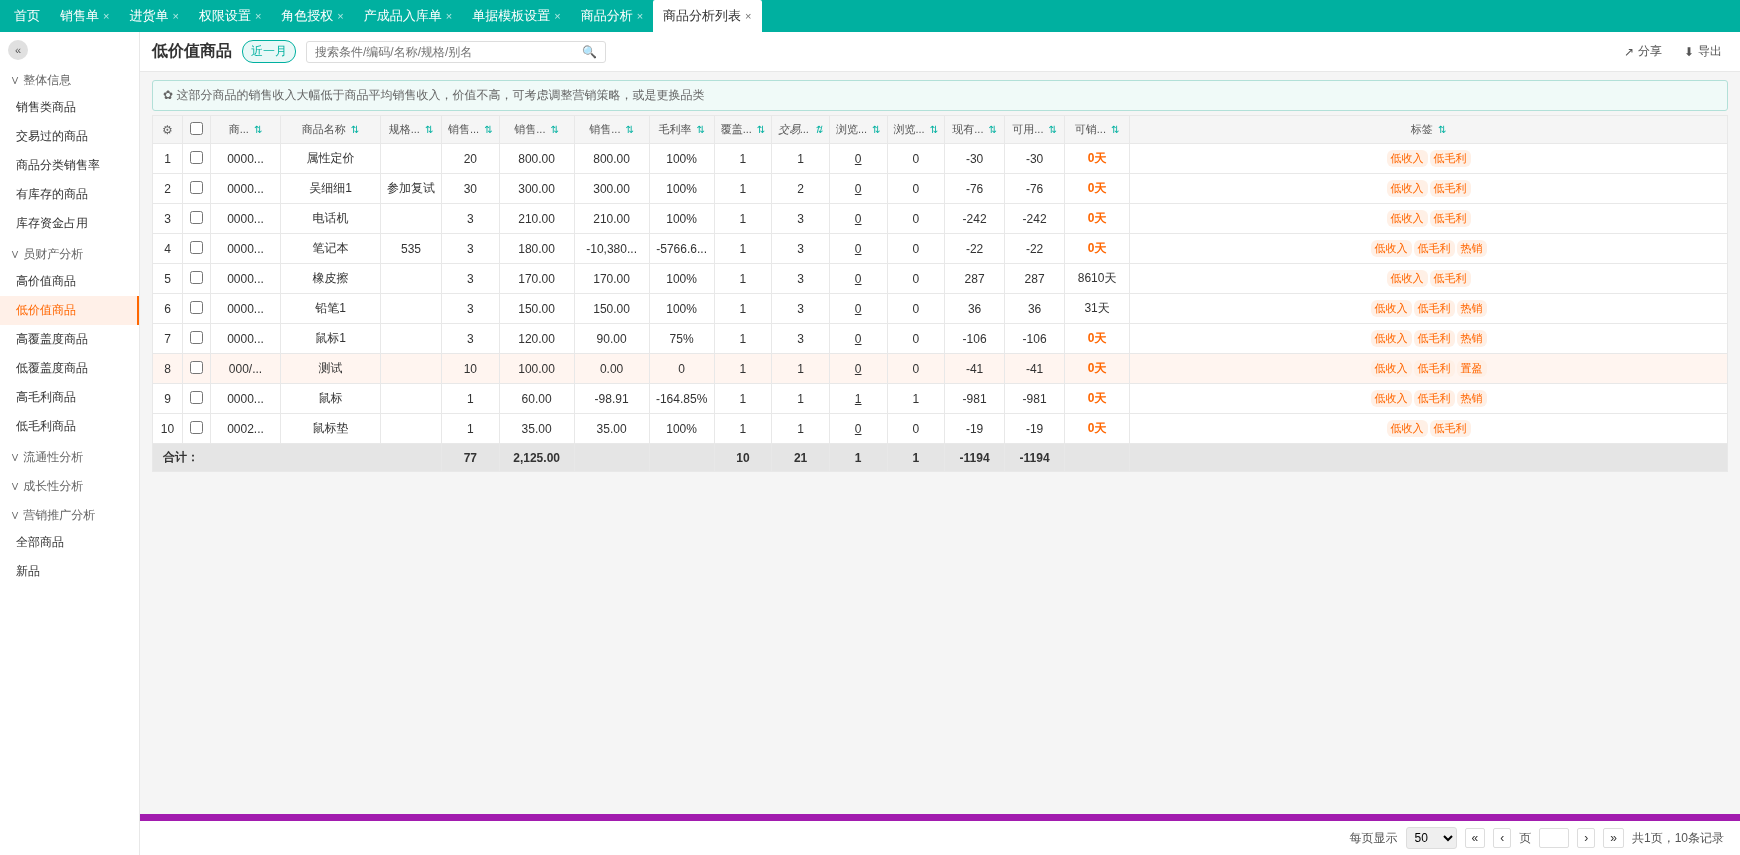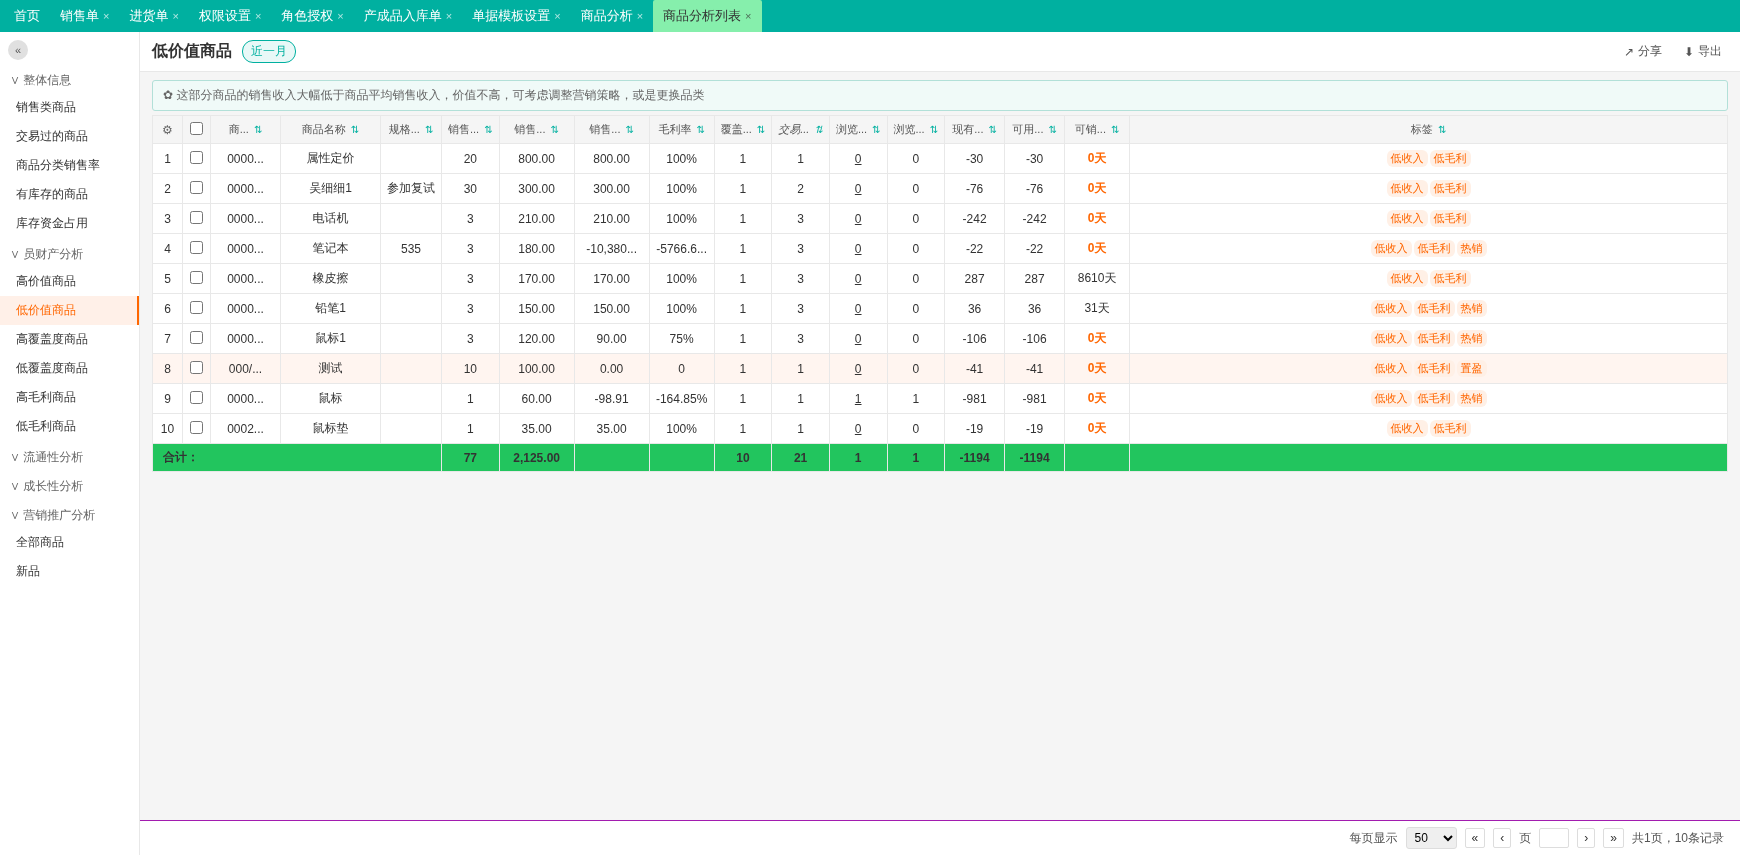--- a/index.html
+++ b/index.html
@@ -18,21 +18,21 @@
       padding: 0 10px;
       height: 32px;
       display: flex;
       align-items: center;
       cursor: pointer;
       white-space: nowrap;
       color: white;
       font-size: 13px;
     }
     .top-nav .nav-item.active {
-      background: #86efac;
+      background: #ffffff;
       color: #333;
       border-radius: 2px 2px 0 0;
     }
     .nav-close {
       margin-left: 4px;
       font-size: 11px;
       opacity: 0.7;
     }
 
     
@@ -196,21 +196,21 @@
       margin: 1px;
     }
     .days-zero { color: #ff6600; font-weight: bold; }
     .days-normal { color: #333; margin-top: 36px; }
 
     .underline-link { text-decoration: underline; color: #333; cursor: pointer; }
 
     
     .pagination {
       background: white;
-      border-top: 1px solid #a21caf;
+      border-top: 7px solid #a21caf;
       padding: 6px 16px;
       display: flex;
       align-items: center;
       justify-content: flex-end;
       gap: 8px;
       flex-shrink: 0;
       font-size: 12px;
       color: #555;
     }
     .page-size-select {
@@ -298,20 +298,24 @@
       <div class="sidebar-group-title">∨ 成长性分析</div>
       <div class="sidebar-group-title">∨ 营销推广分析</div>
       <div class="sidebar-item">全部商品</div>
       <div class="sidebar-item">新品</div>
     </div>
 
   <div class="content">
     <div class="page-header">
       <span class="page-title">低价值商品</span>
       <button class="tag-btn">近一月</button>
+      <div class="search-box">
+        <input type="text" placeholder="搜索条件/编码/名称/规格/别名" style="">
+        <span class="search-icon">🔍</span>
+      </div>
       <div class="header-actions">
         <div class="action-btn">
           <span>↗</span>
           <span>分享</span>
         </div>
         <div class="action-btn">
           <span>⬇</span>
           <span>导出</span>
         </div>
       </div>
@@ -530,21 +534,21 @@
               <td>1</td>
               <td><span class="underline-link">0</span></td>
               <td>0</td>
               <td>-19</td>
               <td>-19</td>
               <td><span class="days-zero">0天</span></td>
               <td><span class="tag-low-income">低收入</span><span class="tag-low-income">低毛利</span></td>
             </tr>
           </tbody>
         <tfoot>
-          <tr style="background:#22c55e; font-weight:bold;">
+          <tr style="background:#e5e5e5; font-weight:bold;">
             <td colspan="5" style="text-align:left; padding-left:10px;">合计：</td>
             <td>77</td>
             <td>2,125.00</td>
             <td></td>
             <td></td>
             <td>10</td>
             <td>21</td>
             <td>1</td>
             <td>1</td>
             <td>-1194</td>

